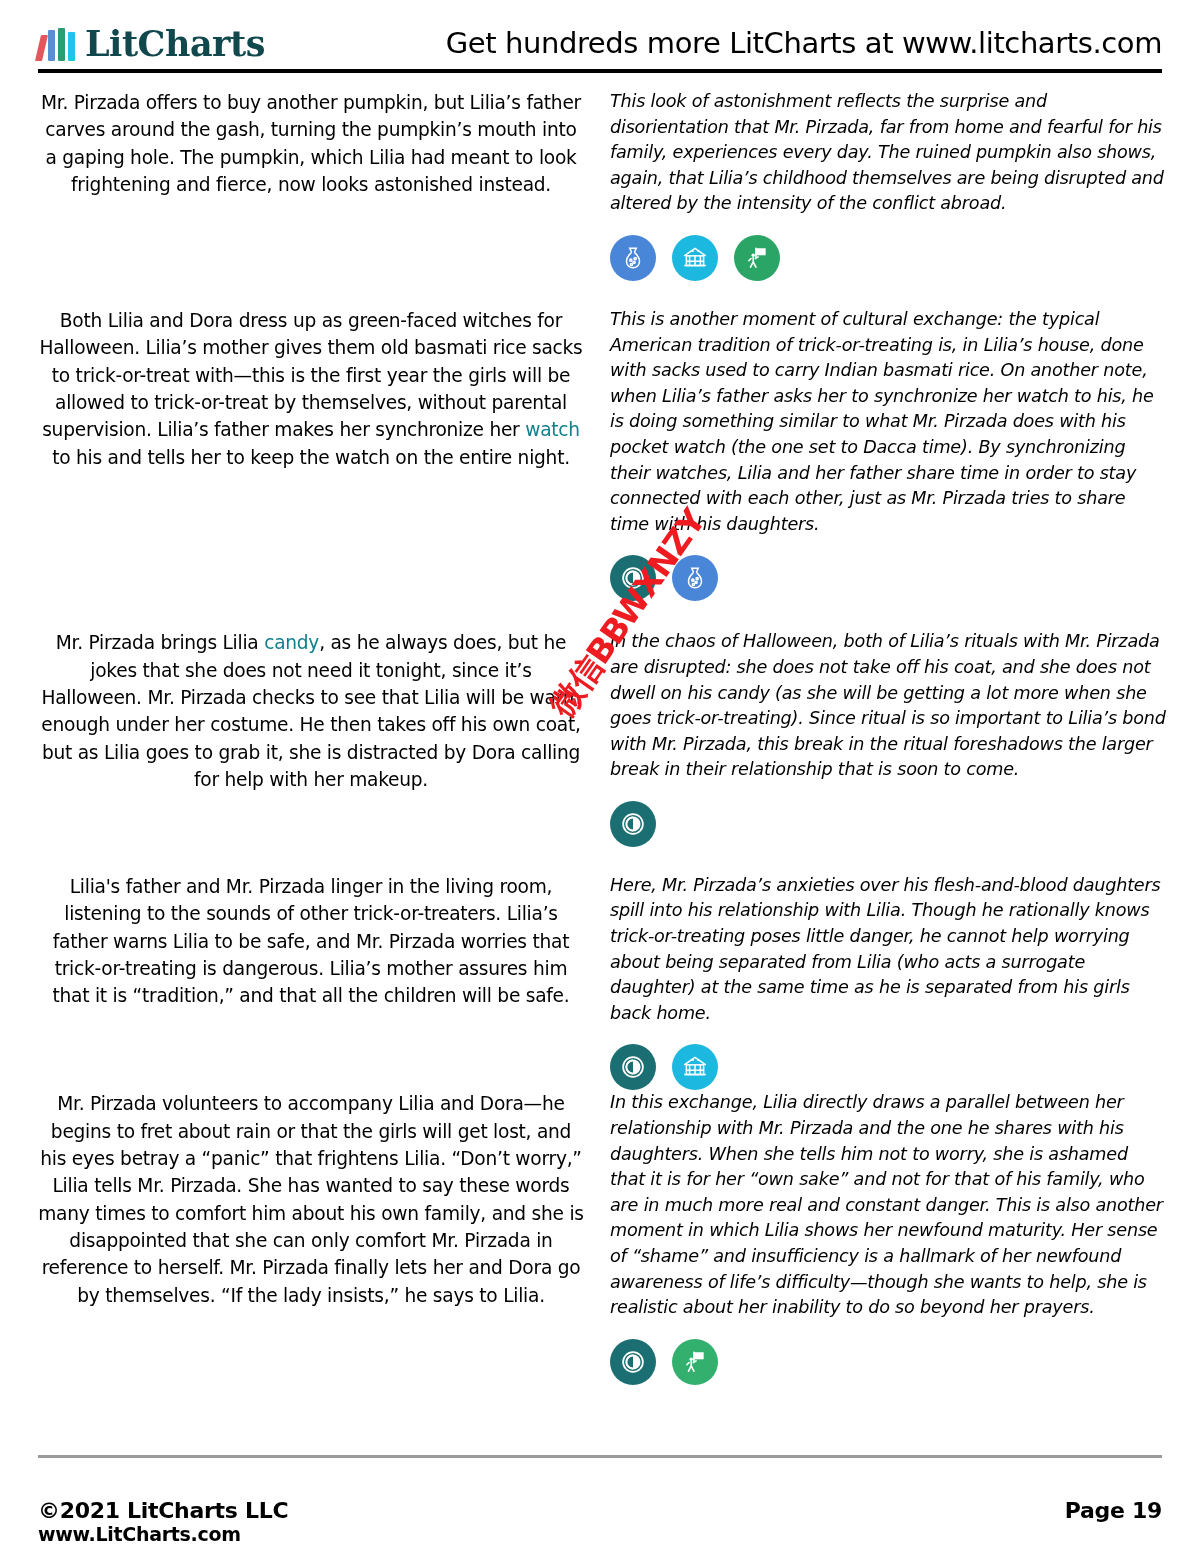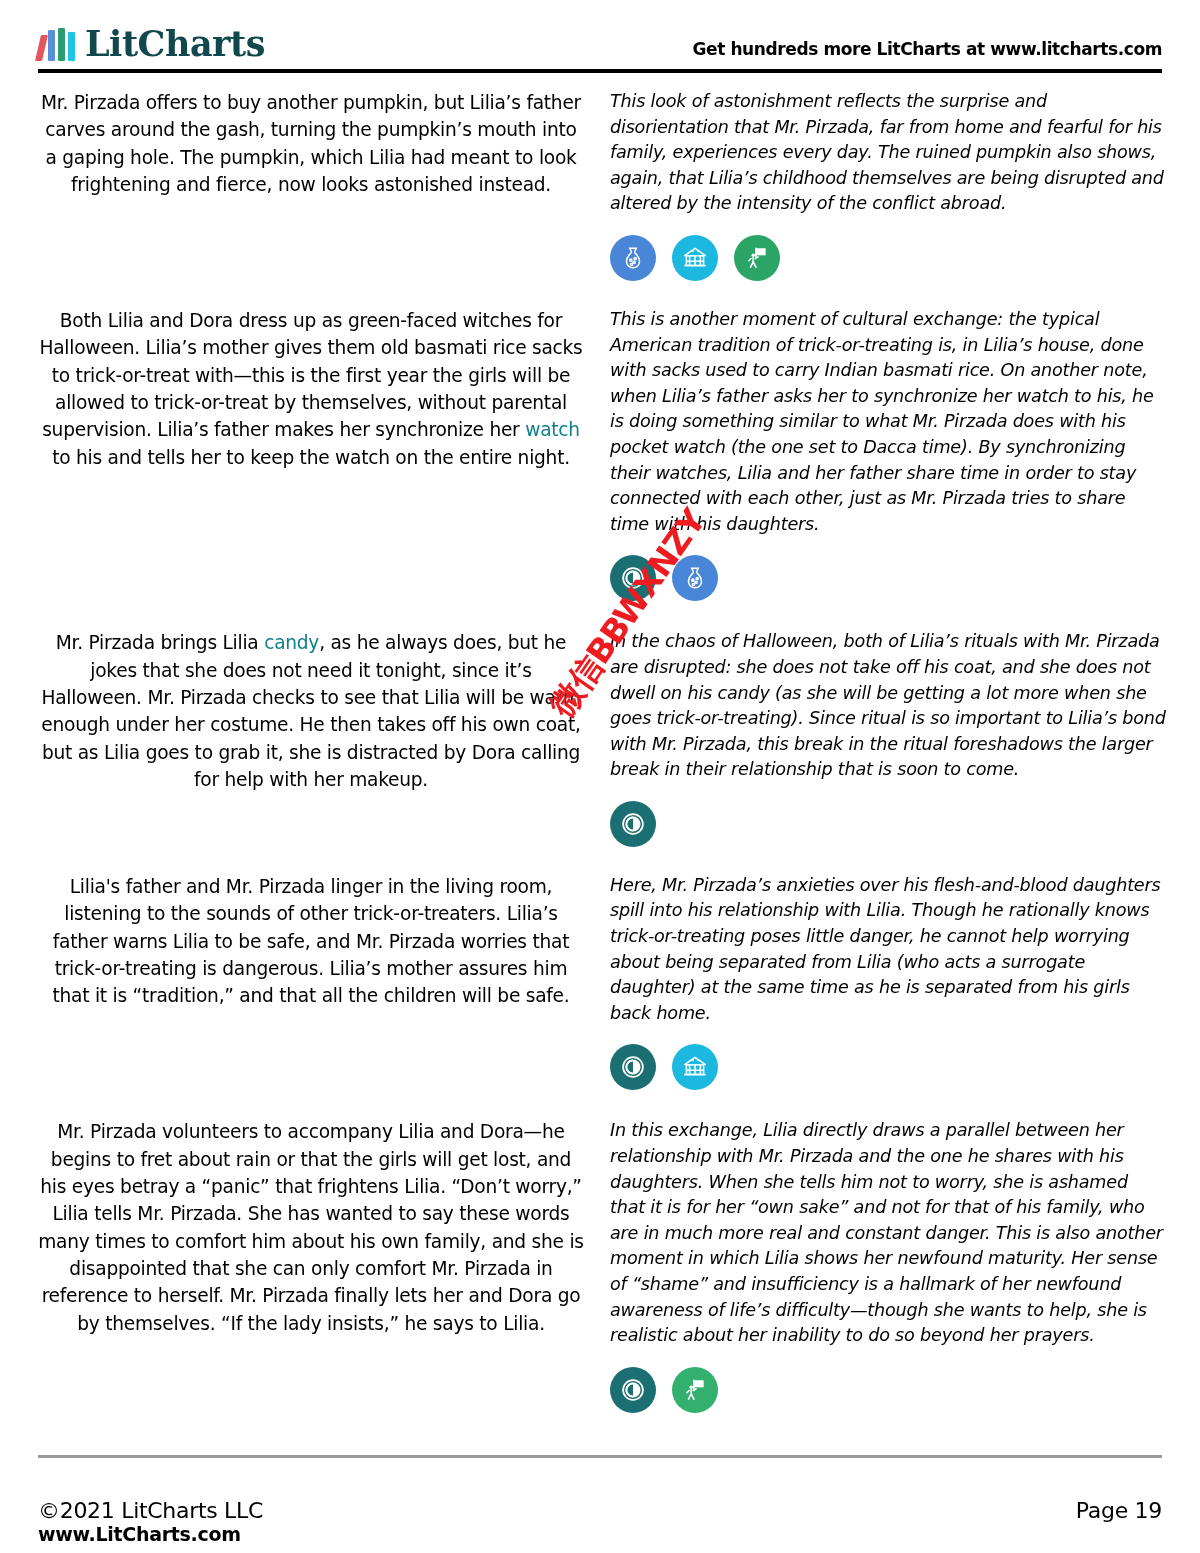--- a/index.html
+++ b/index.html
@@ -52,22 +52,22 @@
   .bar.b4 { height: 29px; }
   .logo-text {
     font-family: "DejaVu Serif", serif;
     font-weight: bold;
     font-size: 35px;
     letter-spacing: -0.5px;
     color: #10484d;
     line-height: 1;
   }
   .header-tagline {
-    font-size: 17px;
-    font-weight: bold;
+    font-size: 29px;
+    font-weight: normal;
     letter-spacing: -0.4px;
     color: #000;
     line-height: 1;
     padding-bottom: 3px;
   }
   .header-rule {
     height: 4px;
     background: #000000;
     margin-top: 2px;
   }
@@ -173,21 +173,21 @@
   .footer-rule {
     height: 3px;
     background: #9a9a9a;
     margin-bottom: 40px;
   }
   .footer-row {
     display: flex;
     align-items: flex-start;
     justify-content: space-between;
     font-size: 22px;
-    font-weight: normal;
+    font-weight: bold;
     letter-spacing: -0.3px;
     gap: 20px;
   }
   .footer-center {
     position: absolute;
     left: 0; right: 0;
     text-align: left;
     font-size: 19px;
     font-weight: bold;
     letter-spacing: -0.3px;
@@ -324,21 +324,21 @@
                 <path d="M3 20h20"></path>
                 <path d="M8 11v9M13 11v9M18 11v9"></path>
                 <path d="M5 16h16"></path>
                 <path d="M9 6.5h3M15 6.5h2"></path>
               </svg>
             </div>
           </div>
       </div>
     </div>
 
-    <div class="row" style="margin-top:28px">
+    <div class="row" style="">
       <div class="col-left">
         <div class="summary-text"><span>Mr. Pirzada volunteers to accompany Lilia and Dora—he begins to fret about rain or that the girls will get lost, and his eyes betray a “panic” that frightens Lilia. “Don’t worry,” Lilia tells Mr. Pirzada. She has wanted to say these words many times to comfort him about his own family, and she is disappointed that she can only comfort Mr. Pirzada in reference to herself. Mr. Pirzada finally lets her and Dora go by themselves. “If the lady insists,” he says to Lilia.</span></div>
       </div>
       <div class="col-right">
         <div class="analysis-text">In this exchange, Lilia directly draws a parallel between her relationship with Mr. Pirzada and the one he shares with his daughters. When she tells him not to worry, she is ashamed that it is for her “own sake” and not for that of his family, who are in much more real and constant danger. This is also another moment in which Lilia shows her newfound maturity. Her sense of “shame” and insufficiency is a hallmark of her newfound awareness of life’s difficulty—though she wants to help, she is realistic about her inability to do so beyond her prayers.</div>
         <div class="theme-icons">
             <div class="theme-icon ti-teal">
               <svg width="28" height="28" viewBox="0 0 26 26" fill="none" stroke="#fff" stroke-width="1.6">
                 <circle cx="13" cy="13" r="9.2"></circle>
                 <circle cx="13" cy="13" r="6.2"></circle>

